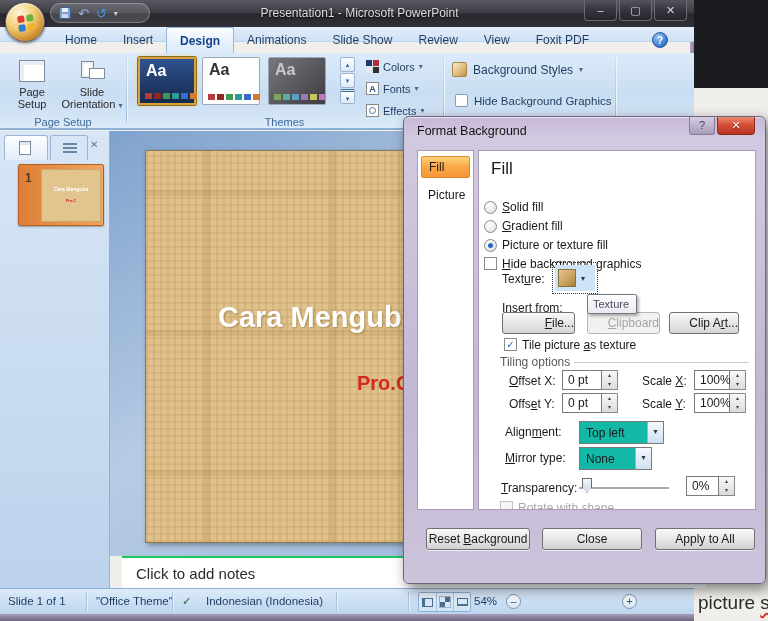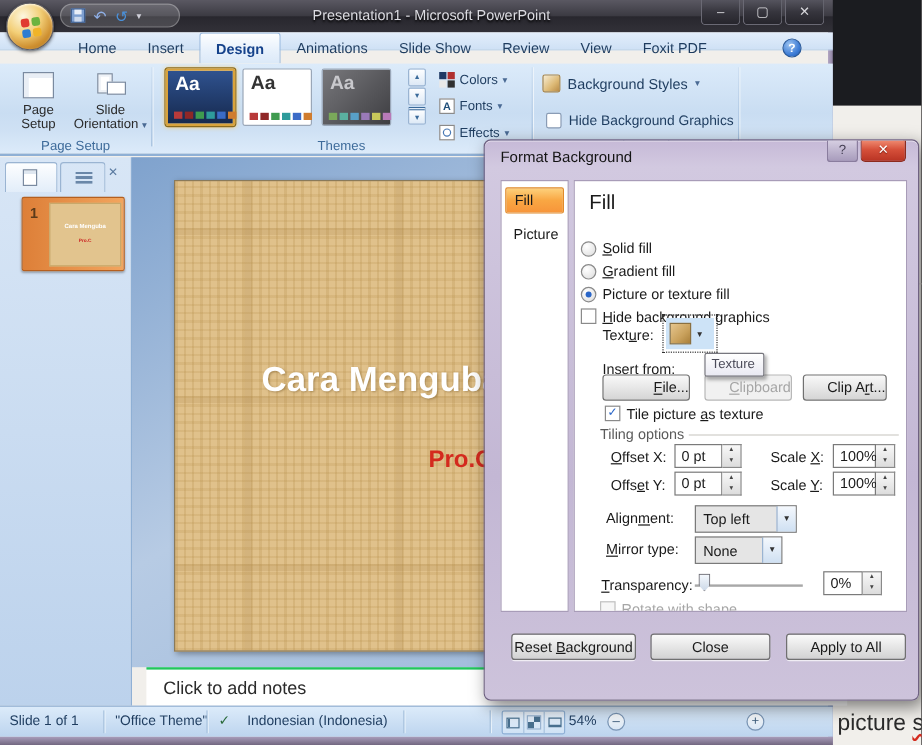--- a/index.html
+++ b/index.html
@@ -134,21 +134,21 @@
   .tex-ctl { left:76px; top:114px; width:40px; height:26px; background:#cde3f7; outline:1px dotted #333; outline-offset:2px; display:flex; align-items:center; }
   .tex-thumb { width:18px; height:18px; margin-left:3px; border:1px solid #8a7040; background:linear-gradient(135deg,#e6c68e,#c9a15c 60%,#a97f3a); }
   .tex-arrow { width:14px; text-align:center; font-size:8px; color:#333; }
   .dbtn { height:22px; background:linear-gradient(#f9f9f9,#e9e9e9 45%,#d5d5d5); border:1px solid #707070; border-radius:3px; text-align:right; line-height:20px; }
   .dbtn.dis { background:#f1f1f1; border-color:#b8b8b8; color:#a6a6a6; }
   .tooltip { left:108px; top:143px; min-width:50px; height:20px; background:linear-gradient(#ffffff,#e9e9f2); border:1px solid #76767e; border-radius:2px; box-shadow:2px 2px 3px rgba(0,0,0,.3); font-size:11px; color:#4c4c5a; line-height:18px; padding:0 5px; z-index:60; }
   .sect { color:#5a5a5a; }
   .rule { height:1px; background:#d0cdc8; }
   .field { height:20px; background:#fff; border:1px solid #7a7a7a; font-size:12px; padding:2px 0 0 5px; }
   .spin { width:16px; height:20px; border:1px solid #8a8a8a; border-left:none; background:linear-gradient(#f8f8f8,#dcdcdc); font-size:6px; color:#444; text-align:center; line-height:9px; }
-  .ddown { height:23px; background:#e5e5e5; border:1px solid #7a7a7a; }
+  .ddown { height:23px; background:#14b8a6; border:1px solid #7a7a7a; }
   .ddown .val { position:absolute; left:6px; top:4px; }
   .ddown .arr { position:absolute; right:0; top:0; width:16px; height:21px; background:linear-gradient(#f4f8fd,#cfe0f2); border-left:1px solid #9ab4d2; text-align:center; font-size:8px; color:#333; line-height:20px; }
   .tslider-track { left:100px; top:336px; width:90px; height:2px; background:#a8a8a8; }
   .tslider-marker { left:103px; top:327px; width:10px; height:15px; background:linear-gradient(#f4f8fd,#cdd9e8); border:1px solid #6a6a72; clip-path:polygon(0 0,100% 0,100% 62%,50% 100%,0 62%); }
   .dlg-bbtn { top:411px; height:22px; background:linear-gradient(#fafafa,#e8e8e8 45%,#d2d2d2); border:1px solid #707070; border-radius:3px; text-align:center; line-height:20px; font-size:12px; box-shadow:0 1px 0 rgba(255,255,255,.7); }
 </style>
 </head>
 <body>
 
 <div id="app">

